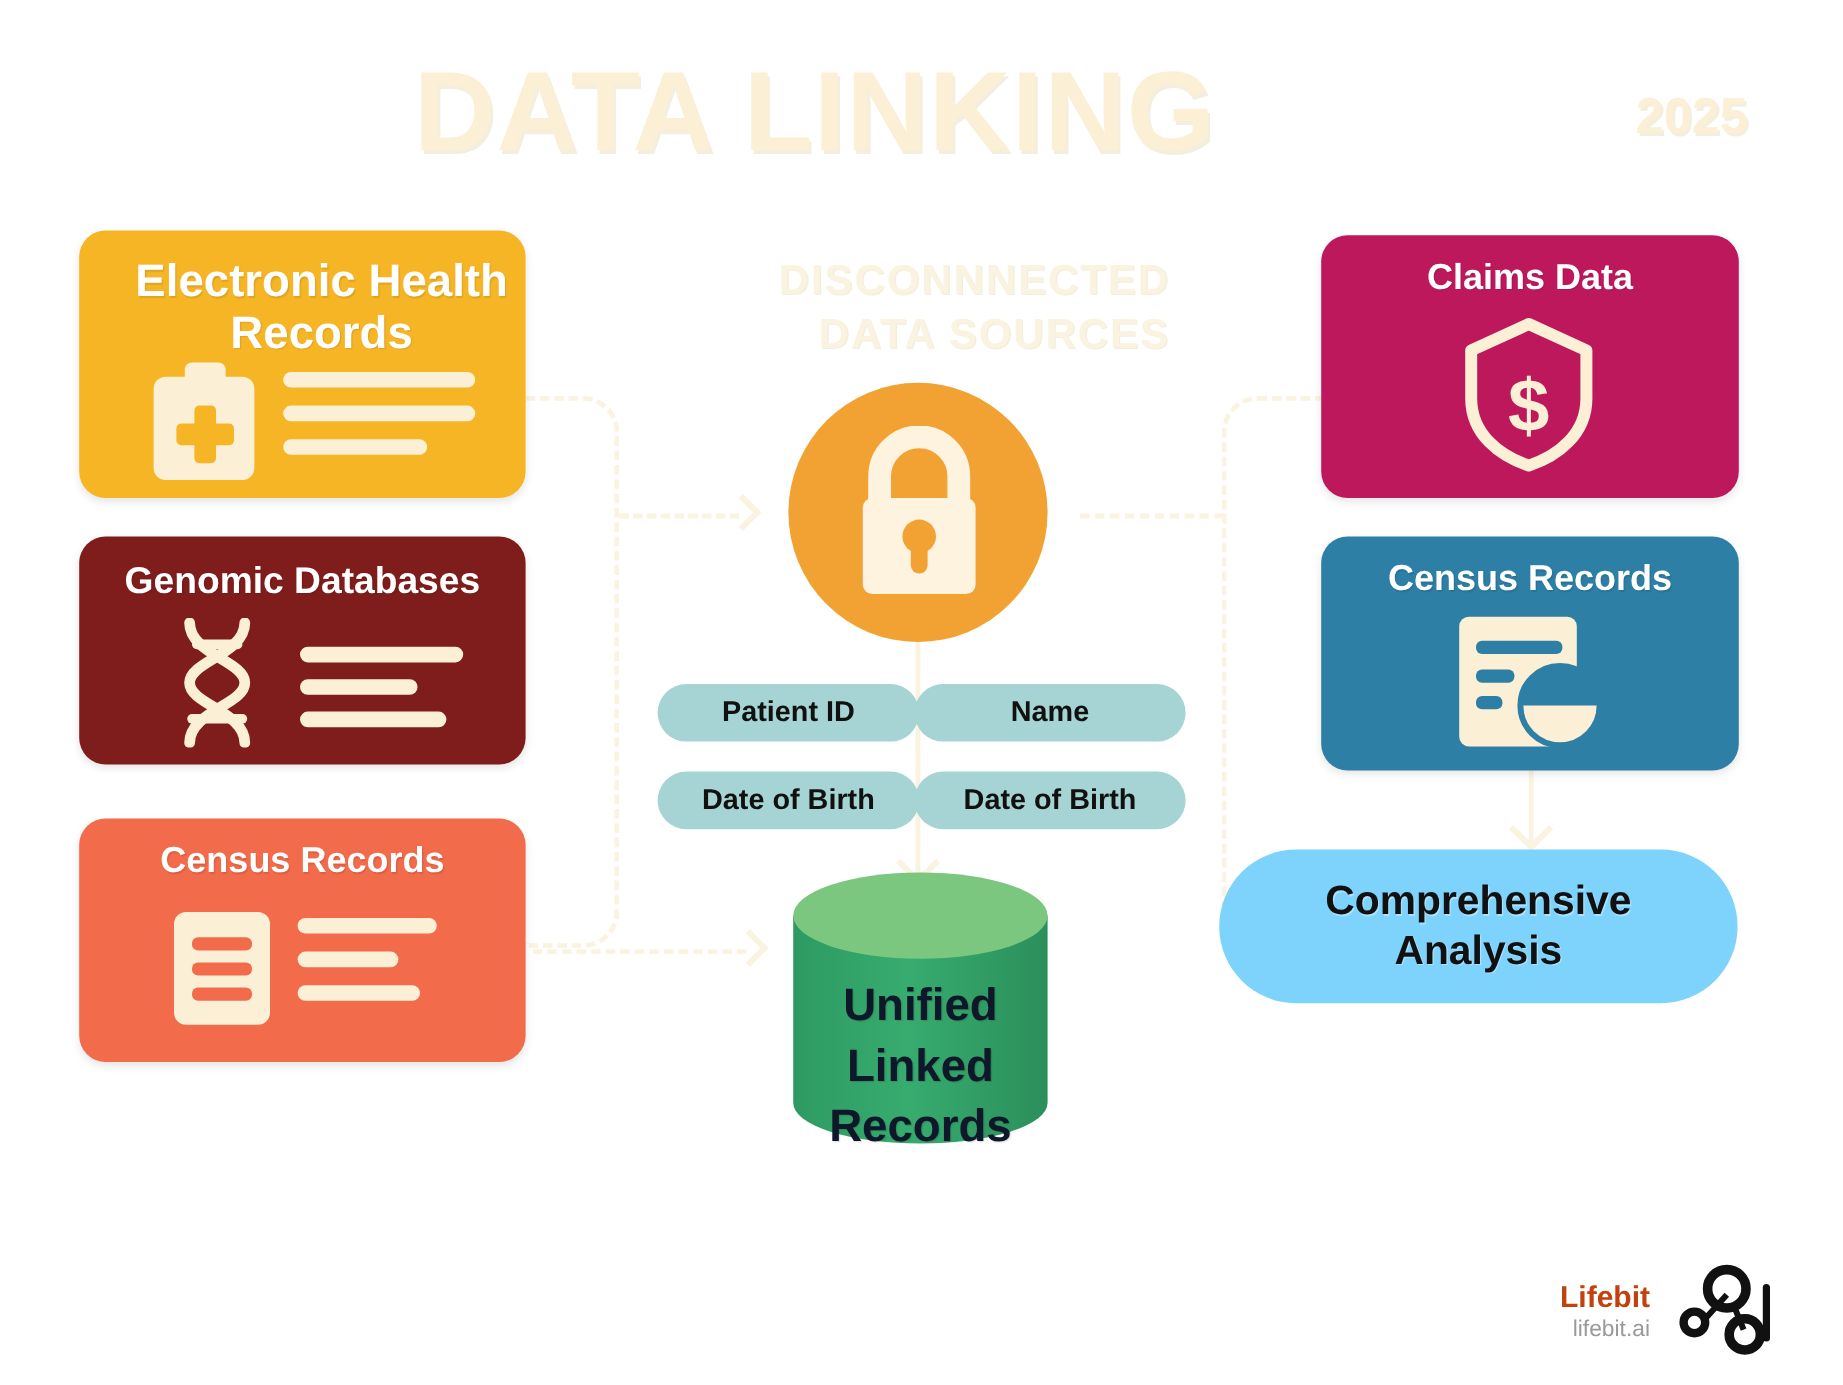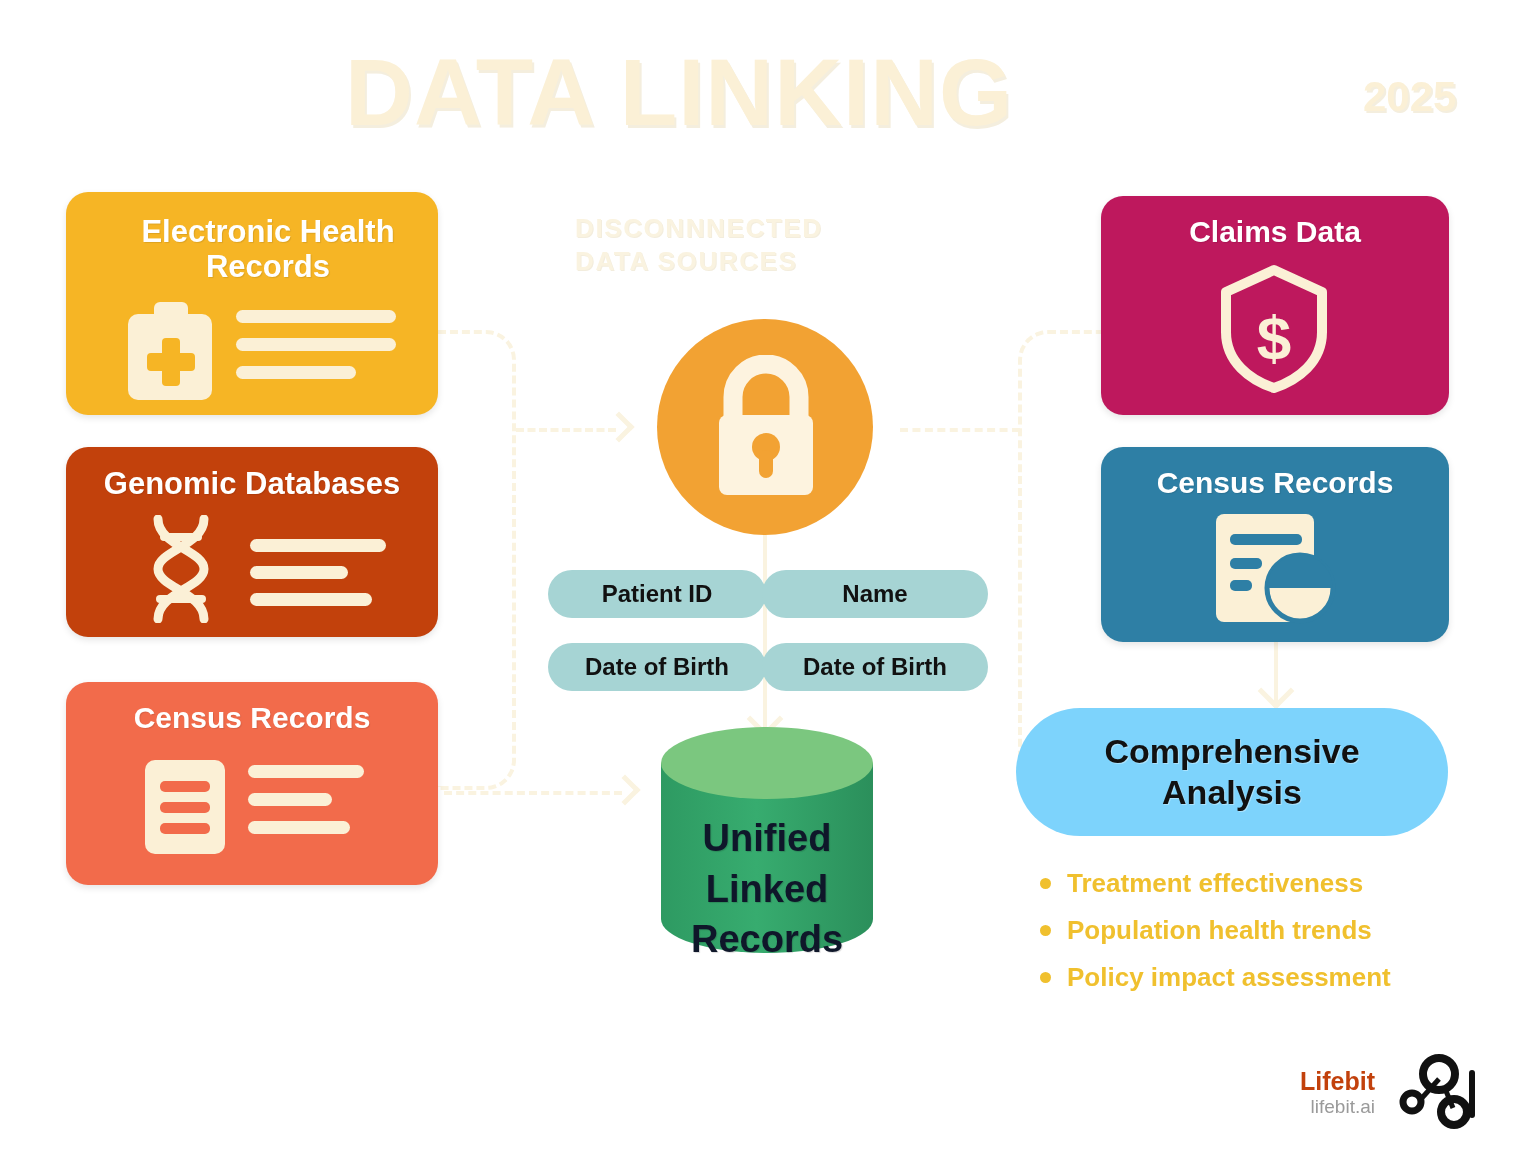--- a/index.html
+++ b/index.html
@@ -19,40 +19,40 @@
     text-shadow: 2px 3px 0 #f4eede;
     line-height: 1;
   }
   .year {
     position: absolute; left: 1363px; top: 73px;
     font-size: 42px; font-weight: 700; color: #FBF0D6;
     text-shadow: 2px 2px 0 #f4eede;
   }
   .mid-caption {
     position: absolute; left: 575px; top: 212px; width: 400px;
-    text-align: left; font-size: 26px; font-weight: 600;
+    text-align: right; font-size: 35px; font-weight: 600;
     letter-spacing: 1.6px; line-height: 1.28;
     color: #FAF3E0; text-shadow: 1px 1px 0 #f3eddd;
   }
 
   
   .card {
     position: absolute; border-radius: 22px;
     box-shadow: 0 3px 7px rgba(0,0,0,.10);
     overflow: hidden;
   }
   .card .card-title {
     position: absolute; left: 0; right: 0; text-align: center;
     color: #FFFFFF; font-weight: 700; line-height: 1.14;
     text-shadow: 1px 1px 1px rgba(0,0,0,.10);
   }
 
   #card-ehr      { left: 66px;   top: 192px; width: 372px; height: 223px; background: #F6B525; }
-  #card-ehr .card-title  { top: 22px; font-size: 31px; padding-left: 32px; }
-  #card-genomic  { left: 66px;   top: 447px; width: 372px; height: 190px; background: #c2410c; }
+  #card-ehr .card-title  { top: 22px; font-size: 38px; padding-left: 32px; }
+  #card-genomic  { left: 66px;   top: 447px; width: 372px; height: 190px; background: #7f1d1d; }
   #card-genomic .card-title { top: 19px; font-size: 31px; }
   #card-census-l { left: 66px;   top: 682px; width: 372px; height: 203px; background: #F26B4B; }
   #card-census-l .card-title { top: 19px; font-size: 30px; }
   #card-claims   { left: 1101px; top: 196px; width: 348px; height: 219px; background: #be185d; }
   #card-claims .card-title { top: 19px; font-size: 30px; }
   #card-census-r { left: 1101px; top: 447px; width: 348px; height: 195px; background: #2E7FA5; }
   #card-census-r .card-title { top: 19px; font-size: 30px; }
 
   .icon-wrap { position: absolute; }
   .lines { position: absolute; }
@@ -282,34 +282,20 @@
     </div>
   </div>
 
   <div id="analysis-pill">
     <div id="analysis-label">
       <div>Comprehensive</div>
       <div>Analysis</div>
     </div>
   </div>
 
-  <div id="benefits">
-    <div class="benefit">
-      <span class="bullet-dot"></span>
-      <span>Treatment effectiveness</span>
-    </div>
-    <div class="benefit">
-      <span class="bullet-dot"></span>
-      <span>Population health trends</span>
-    </div>
-    <div class="benefit">
-      <span class="bullet-dot"></span>
-      <span>Policy impact assessment</span>
-    </div>
-  </div>
 
   <div id="logo">
     <div id="logo-text">
       <div id="logo-name">Lifebit</div>
       <div id="logo-url">lifebit.ai</div>
     </div>
     <div>
       <svg width="86" height="80" viewBox="0 0 86 80">
         <line x1="32" y1="47" x2="50" y2="27" stroke="#111" stroke-width="5"></line>
         <line x1="55" y1="34" x2="64" y2="56" stroke="#111" stroke-width="5"></line>

